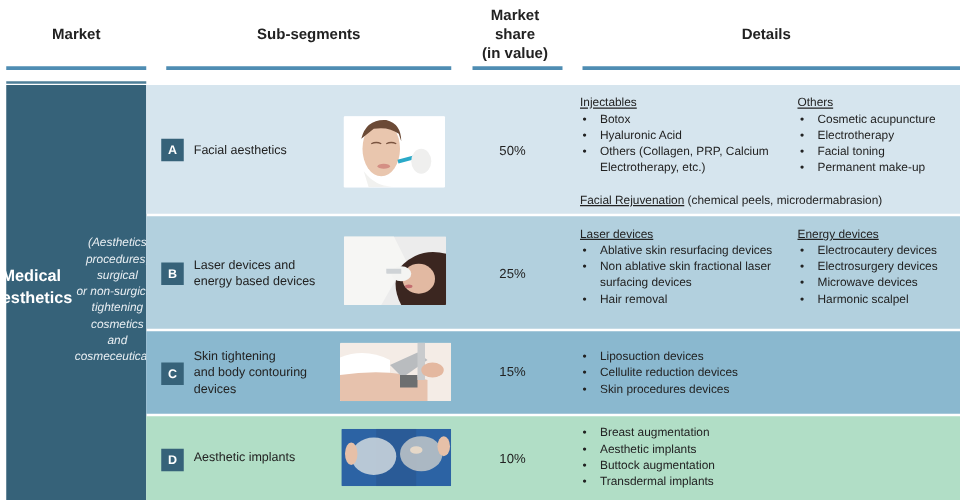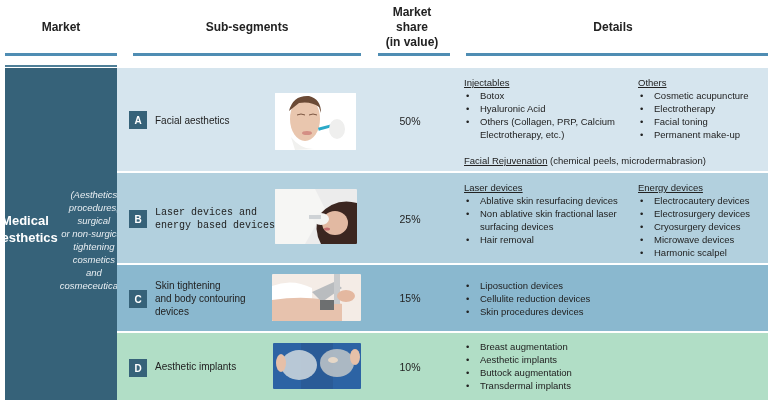--- a/index.html
+++ b/index.html
@@ -93,21 +93,21 @@
       </ul>
     </div>
     <div class="footer-line" data-name="details-a-footer" style="left:0; top:78px; white-space:nowrap;">
       <span class="u" data-name="details-a-footer-heading">Facial Rejuvenation</span><span data-name="details-a-footer-text"> (chemical peels, microdermabrasion)</span>
     </div>
   </div>
 </div>
 
 <div class="row" data-name="segment-row-b" style="top:173px; height:90px; background:#b2d0de;">
   <div class="badge" data-name="segment-badge-b" style="top:37px;">B</div>
-  <div class="seg" data-name="segment-name-b" style="top:33px;font-family:Liberation Mono, monospace;">
+  <div class="seg" data-name="segment-name-b" style="top:33px;">
     <div data-name="segment-name-b-line1">Laser devices and</div>
     <div data-name="segment-name-b-line2">energy based devices</div>
   </div>
   <div class="img" data-name="laser-treatment-photo" style="left:158px; top:16px; width:82px; height:55px;">
     <svg width="82" height="55" viewBox="0 0 82 55">
       <rect width="82" height="55" fill="#ececec"></rect>
       <path d="M0 0 L40 0 L50 20 L30 55 L0 55 Z" fill="#f6f6f4"></path>
       <path d="M44 26 Q60 8 82 14 L82 55 L46 55 Q38 40 44 26 Z" fill="#3b2620"></path>
       <ellipse cx="60" cy="34" rx="13" ry="12" fill="#e2b9a2"></ellipse>
       <ellipse cx="46" cy="30" rx="8" ry="6" fill="#f4f4f2"></ellipse>
@@ -125,21 +125,20 @@
         <li data-name="details-b-col1-item">Non ablative skin fractional laser</li>
         <li data-name="details-b-col1-item-cont" style="padding-left:16px;">surfacing devices</li>
         <li data-name="details-b-col1-item">Hair removal</li>
       </ul>
     </div>
     <div class="col" data-name="details-b-col2" style="left:174px; width:130px;">
       <div class="h" data-name="details-b-col2-heading">Energy devices</div>
       <ul>
         <li data-name="details-b-col2-item">Electrocautery devices</li>
         <li data-name="details-b-col2-item">Electrosurgery devices</li>
-        <li data-name="details-b-col2-item">Cryosurgery devices</li>
         <li data-name="details-b-col2-item">Microwave devices</li>
         <li data-name="details-b-col2-item">Harmonic scalpel</li>
       </ul>
     </div>
   </div>
 </div>
 
 <div class="row" data-name="segment-row-c" style="top:265px; height:66px; background:#8ab8cf;">
   <div class="badge" data-name="segment-badge-c" style="top:25px;">C</div>
   <div class="seg" data-name="segment-name-c" style="top:14px;">

